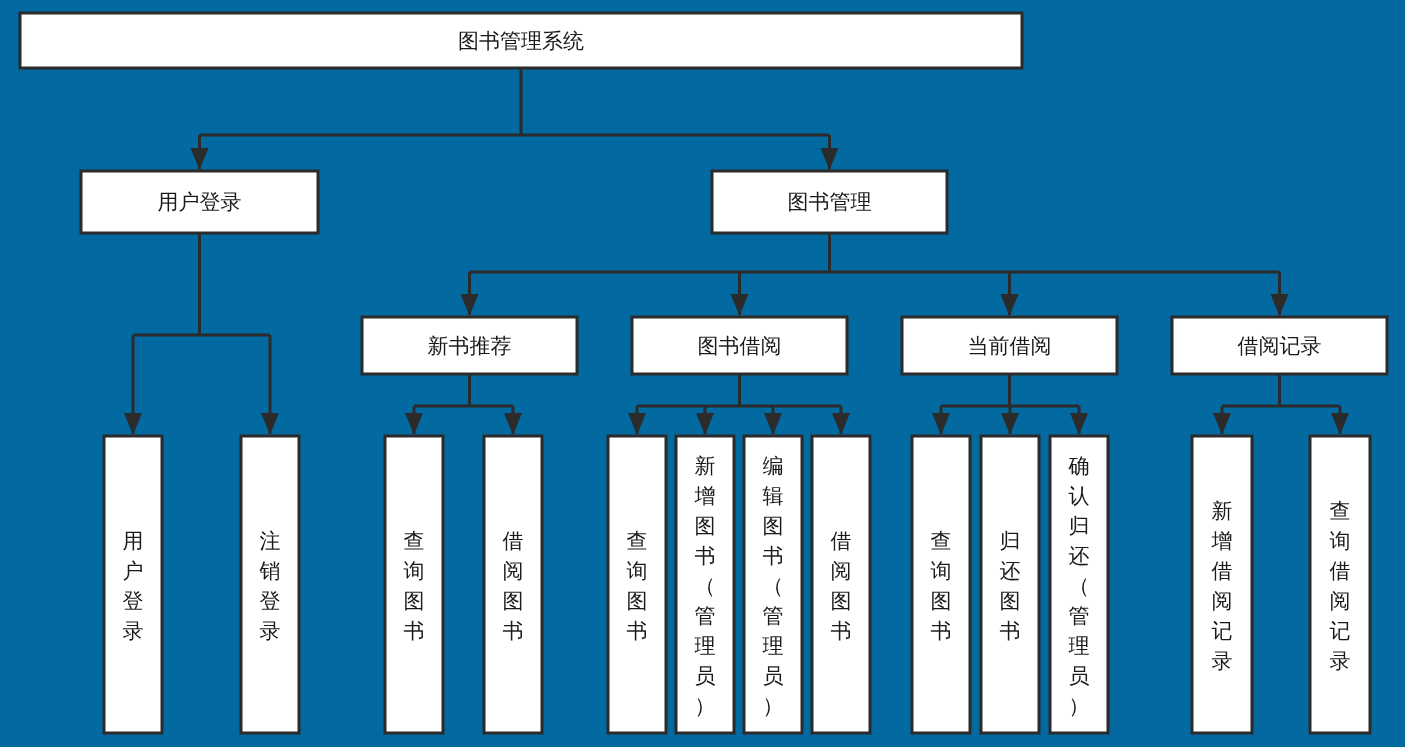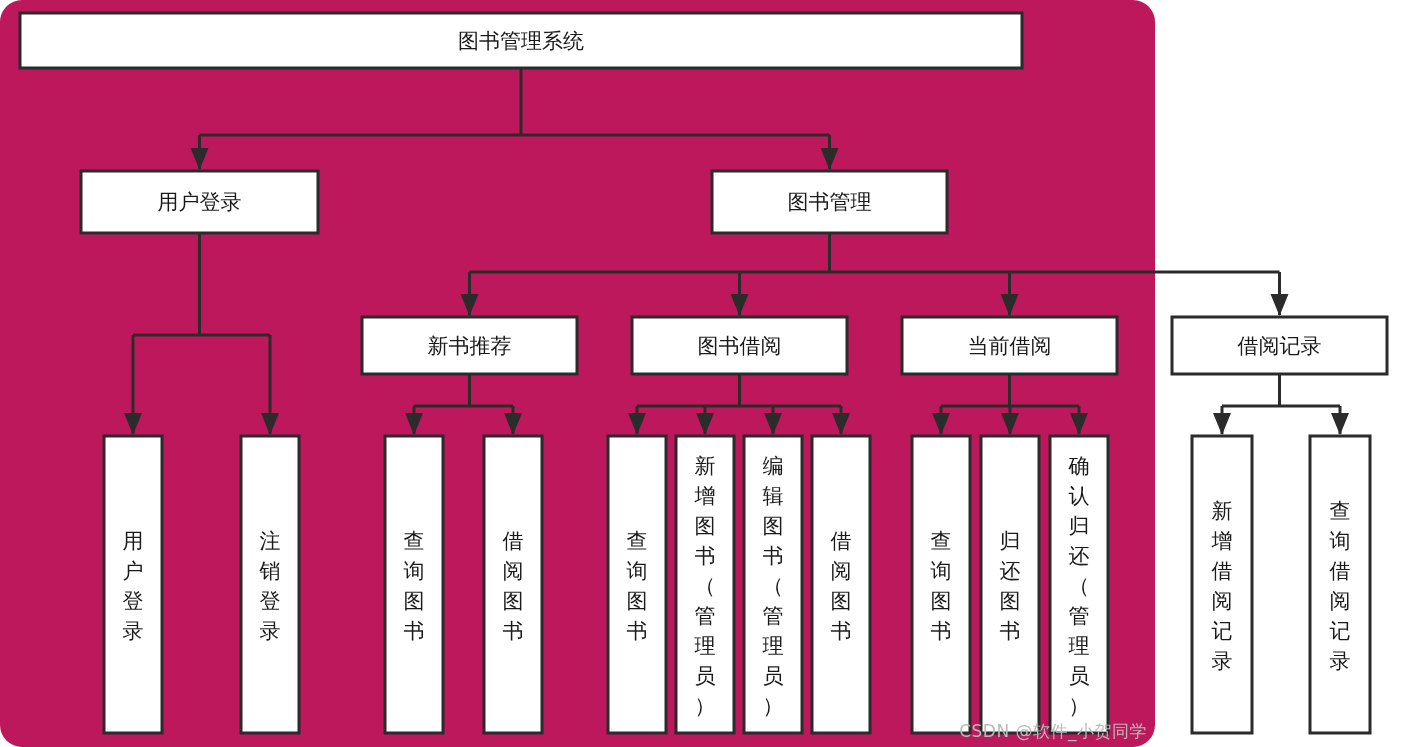--- a/index.html
+++ b/index.html
@@ -9,24 +9,23 @@
     background: #ffffff;
   }
   body {
     width: 1405px;
     height: 747px;
     overflow: hidden;
     font-family: "DejaVu Sans", "Liberation Sans", sans-serif;
   }
   #diagram-root {
     position: relative;
-    width: 1155px;
+    width: 1405px;
     height: 747px;
-    background: #be185d;
-    border-radius: 22px;
+    background: #0369a1;
   }
   svg#tree-svg {
     position: absolute;
     top: 0;
     left: 0;
     width: 1405px;
     height: 747px;
     display: block;
   }
   .node-box {
@@ -206,14 +205,13 @@
           <rect x="1192" y="436" width="60" height="297" class="node-box"></rect>
           <text x="1222" y="0" class="node-label-v"><tspan x="1222" y="517.9">新</tspan><tspan x="1222" y="547.9">增</tspan><tspan x="1222" y="577.9">借</tspan><tspan x="1222" y="607.9">阅</tspan><tspan x="1222" y="637.9">记</tspan><tspan x="1222" y="667.9">录</tspan></text>
         </g>
         <g>
           <rect x="1310" y="436" width="60" height="297" class="node-box"></rect>
           <text x="1340" y="0" class="node-label-v"><tspan x="1340" y="517.9">查</tspan><tspan x="1340" y="547.9">询</tspan><tspan x="1340" y="577.9">借</tspan><tspan x="1340" y="607.9">阅</tspan><tspan x="1340" y="637.9">记</tspan><tspan x="1340" y="667.9">录</tspan></text>
         </g>
       </g>
   </svg>
 
-  <div class="watermark">CSDN @软件_小贺同学</div>
 </div>
 
 </body></html>

